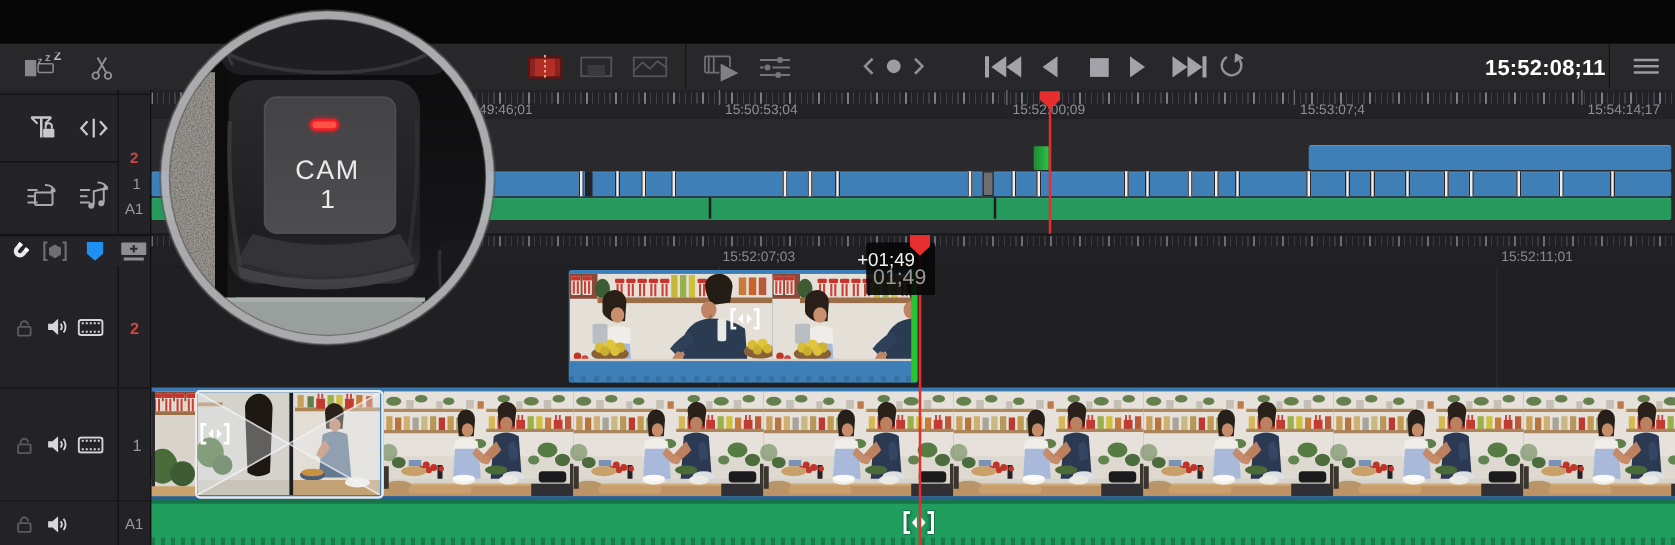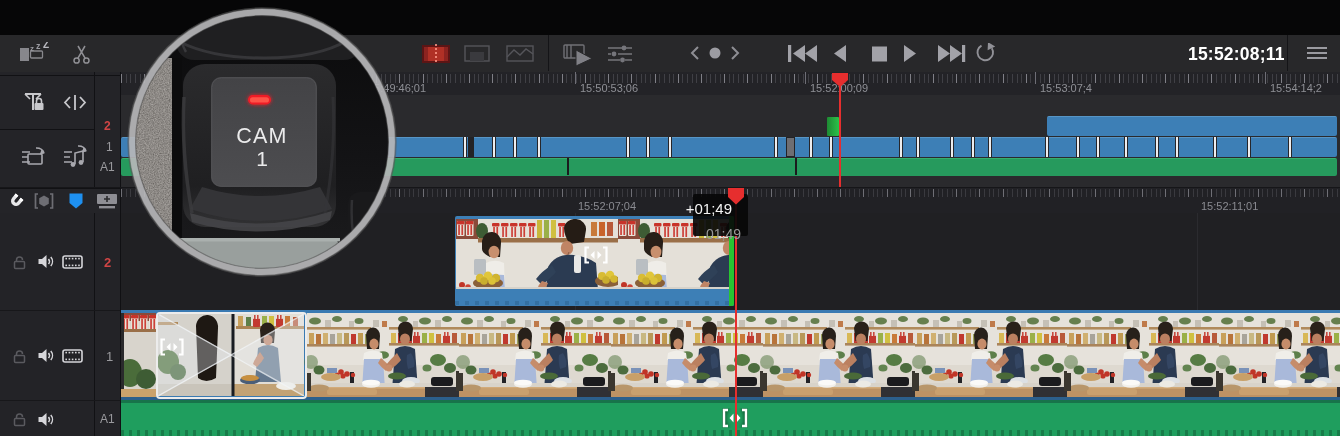--- a/index.html
+++ b/index.html
@@ -299,24 +299,24 @@
       </g>
   </svg>
 </div>
 <div class="abs" id="ruler1">
   <div class="abs ticks" style="left:121px;top:2px;width:1219px;height:9px;opacity:.9"></div>
   <div class="abs" style="left:575px;top:0;width:1px;height:12px;background:#6e6e76"></div>
   <div class="abs" style="left:805px;top:0;width:1px;height:12px;background:#6e6e76"></div>
   <div class="abs" style="left:1035px;top:0;width:1px;height:12px;background:#6e6e76"></div>
   <div class="abs" style="left:1265px;top:0;width:1px;height:12px;background:#6e6e76"></div>
   <div class="rlab" style="left:368px;top:10px">15:49:46;01</div>
-  <div class="rlab" style="left:580px;top:10px">15:50:53;06</div>
+  <div class="rlab" style="left:580px;top:10px">15:50:53;04</div>
   <div class="rlab" style="left:810px;top:10px">15:52:00;09</div>
   <div class="rlab" style="left:1040px;top:10px">15:53:07;4</div>
-  <div class="rlab" style="left:1270px;top:10px">15:54:14;2</div>
+  <div class="rlab" style="left:1270px;top:10px">15:54:14;17</div>
 </div>
 <div class="abs" id="mini">
 
   <div class="abs" style="left:1047px;top:21px;width:290px;height:19px;background:#3d7fb6;border-radius:2px;border-top:1px solid #5795c5"></div>
   <div class="abs" style="left:827px;top:22px;width:12px;height:19px;background:linear-gradient(90deg,#1e8a33,#2bc24a);border-radius:1px"></div>
 
   <div class="abs" id="minibar" style="left:121px;top:42px;width:1216px;height:19px;background:#3d7fb6;border-radius:2px;border-top:1px solid #5795c5">
     <div class="sep" style="left:342px"></div>
     <div class="abs" style="left:347px;top:-1px;width:6px;height:20px;background:#232326"></div>
     <div class="sep" style="left:371px"></div>
@@ -382,21 +382,21 @@
       <path d="M16 2 a8 7 0 0 1 8 5"></path>
       <path d="M21.5 3.5 L24.6 7.6 L19.8 8.6" fill="#a8a8ae" stroke="none"></path>
     </g>
   </svg>
   <div class="tlab" style="left:104px;top:47px;color:#d04545;font-weight:bold;font-size:12px">2</div>
   <div class="tlab" style="left:106px;top:68px;font-size:12px">1</div>
   <div class="tlab" style="left:100px;top:88px;font-size:12px">A1</div>
 </div>
 <div class="abs" id="row2">
   <div class="abs ticks" style="left:121px;top:1px;width:1219px;height:8px;opacity:.75"></div>
-  <div class="rlab" style="left:578px;top:12px;color:#8a8b91">15:52:07;04</div>
+  <div class="rlab" style="left:578px;top:12px;color:#8a8b91">15:52:07;03</div>
   <div class="rlab" style="left:1201px;top:12px;color:#8a8b91">15:52:11;01</div>
   <div class="abs" style="left:0;top:0;width:121px;height:26px;background:#242428;border-right:1px solid #101013;border-top:1px solid #111114;box-sizing:border-box"></div>
 
   <svg class="abs" style="left:7px;top:4px" width="18" height="18" viewBox="0 0 18 18">
     <g transform="rotate(40 9 9)">
       <path d="M4 9 a5 5 0 0 0 10 0 V3.5 h-3.4 V9 a1.6 1.6 0 0 1 -3.2 0 V3.5 H4 Z" fill="#e8e8ea"></path>
       <rect x="4" y="3.5" width="3.4" height="2.4" fill="#fff"></rect>
       <rect x="10.6" y="3.5" width="3.4" height="2.4" fill="#fff"></rect>
     </g>
   </svg>
@@ -591,21 +591,21 @@
   </svg>
 </div>
 
 <div class="abs" style="left:839px;top:74px;width:2px;height:113px;background:#e62e2e"></div>
 <svg class="abs" style="left:831px;top:72px" width="18" height="16" viewBox="0 0 18 16">
   <path d="M1 1 H17 V8 L9 15 L1 8 Z" fill="#e62e2e"></path>
 </svg>
 <div class="abs" style="left:735px;top:196px;width:2px;height:240px;background:#e62e2e"></div>
 <div class="abs" style="left:693px;top:194px;width:55px;height:42px;background:rgba(8,8,8,.92);border-radius:2px">
   <div style="position:absolute;right:16px;top:6px;font-size:15px;color:#f2f2f2">+01;49</div>
-  <div style="position:absolute;right:7px;top:32px;font-size:14px;color:#9a9a9a">01;49</div>
+  <div style="position:absolute;right:7px;top:18px;font-size:17px;color:#9a9a9a">01;49</div>
 </div>
 <svg class="abs" style="left:728px;top:188px" width="16" height="17" viewBox="0 0 16 17">
   <path d="M0 0 H16 V9 L8 16.5 L0 9 Z" fill="#e62e2e"></path>
 </svg>
 
 <svg class="abs" style="left:122px;top:2px" width="280" height="280" viewBox="0 0 280 280">
   <defs>
     <clipPath id="circ">
         <circle cx="140" cy="140" r="127"></circle>
       </clipPath>

